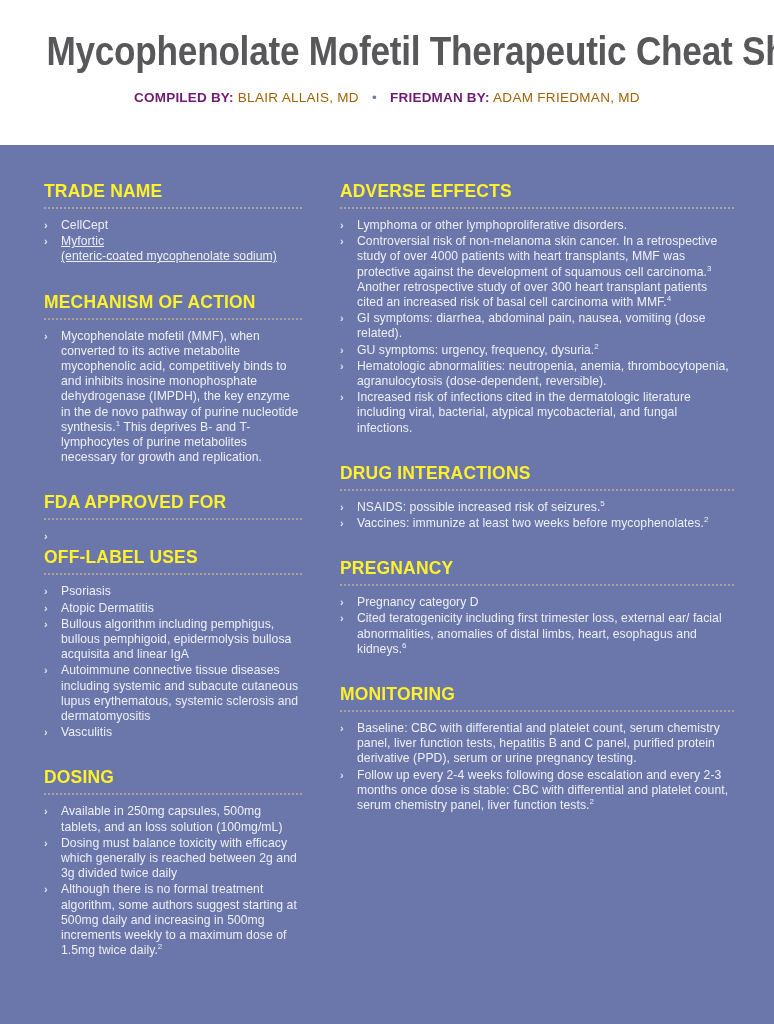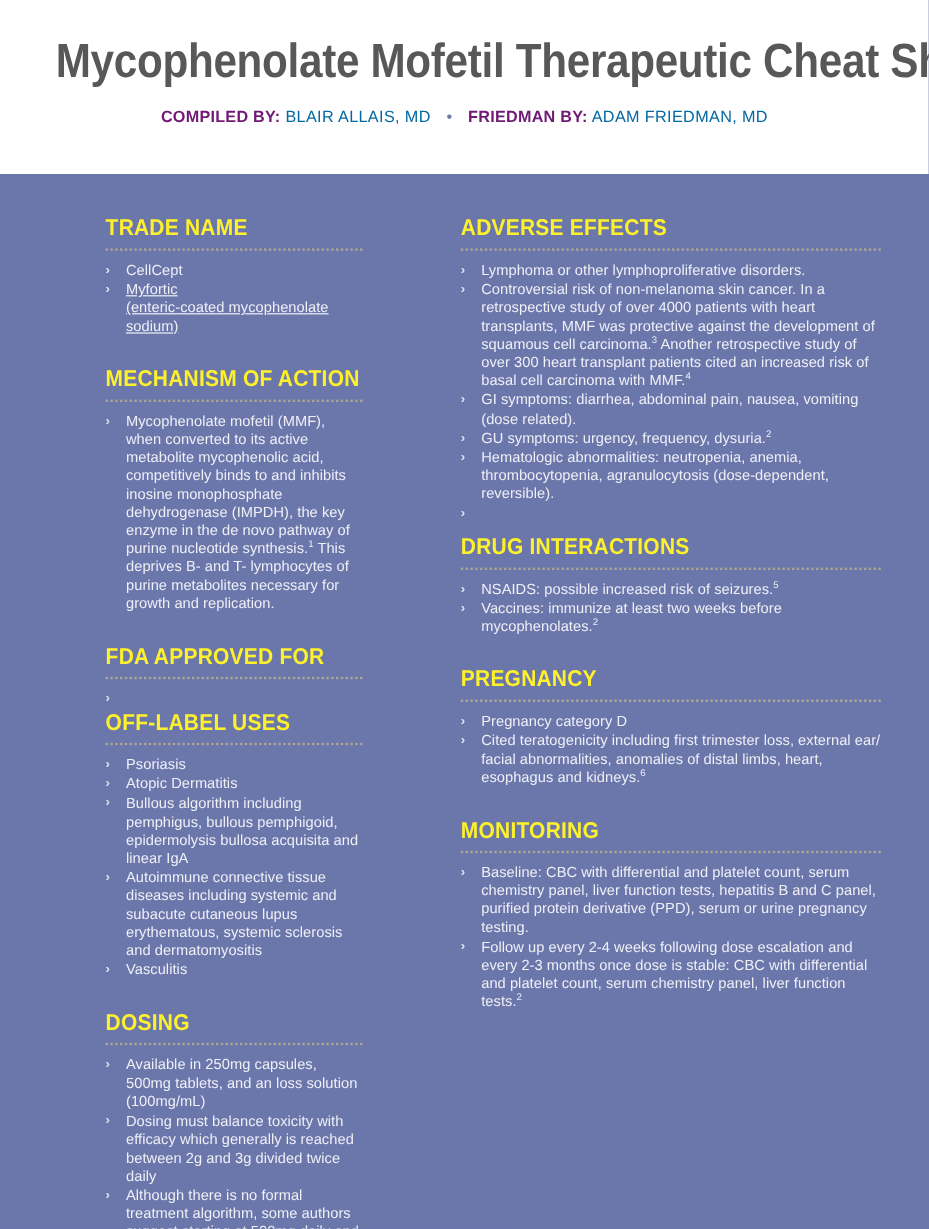--- a/index.html
+++ b/index.html
@@ -35,38 +35,38 @@
     font-size:13.5px;
     letter-spacing:0.3px;
     white-space:nowrap;
     color:#8a8a93;
   }
   .byline .lbl {
     font-weight:bold;
     color:#701a75;
     letter-spacing:0.2px;
   }
-  .byline .name { color:#0369a1; }
+  .byline .name { color:#a16207; }
   .byline .sep { color:#6b76ab; padding:0 9px; }
 
   
   .sheet {
     position:relative;
     width:774px;
     height:879px;
     background:#6b76ab;
   }
   .col {
     position:absolute;
     top:0;
   }
   .col-left  { left:44px;  width:258px; }
   .col-right { left:340px; width:394px; }
 
-  .section { margin-bottom:26px;margin-left:44px; }
+  .section { margin-bottom:26px; }
   .section:last-child { margin-bottom:0; }
 
   .section-heading {
     font-family:"Liberation Sans Narrow","Liberation Sans", sans-serif;
     font-weight:bold;
     font-size:19px;
     line-height:22px;
     color:#fdf12e;
     text-transform:uppercase;
     letter-spacing:0.2px;
@@ -173,21 +173,21 @@
   <div class="col col-right" id="col-right">
       <div class="section">
         <div class="section-heading">ADVERSE EFFECTS</div>
         <div class="divider"></div>
         <ul class="bullets">
           <li><span class="chev">›</span><span>Lymphoma or other lymphoproliferative disorders.</span></li>
           <li><span class="chev">›</span><span>Controversial risk of non-melanoma skin cancer. In a retrospective study of over 4000 patients with heart transplants, MMF was protective against the development of squamous cell carcinoma.</span><sup>3</sup><span> Another retrospective study of over 300 heart transplant patients cited an increased risk of basal cell carcinoma with MMF.</span><sup>4</sup></li>
           <li><span class="chev">›</span><span>GI symptoms: diarrhea, abdominal pain, nausea, vomiting (dose related).</span></li>
           <li><span class="chev">›</span><span>GU symptoms: urgency, frequency, dysuria.</span><sup>2</sup></li>
           <li><span class="chev">›</span><span>Hematologic abnormalities: neutropenia, anemia, thrombocytopenia, agranulocytosis (dose-dependent, reversible).</span></li>
-          <li><span class="chev">›</span></li>
+          <li><span class="chev">›</span><span>Increased risk of infections cited in the dermatologic literature including viral, bacterial, atypical mycobacterial, and fungal infections.</span></li>
         </ul>
       </div>
       <div class="section">
         <div class="section-heading">DRUG INTERACTIONS</div>
         <div class="divider"></div>
         <ul class="bullets">
           <li><span class="chev">›</span><span>NSAIDS: possible increased risk of seizures.</span><sup>5</sup></li>
           <li><span class="chev">›</span><span>Vaccines: immunize at least two weeks before mycophenolates.</span><sup>2</sup></li>
         </ul>
       </div>

